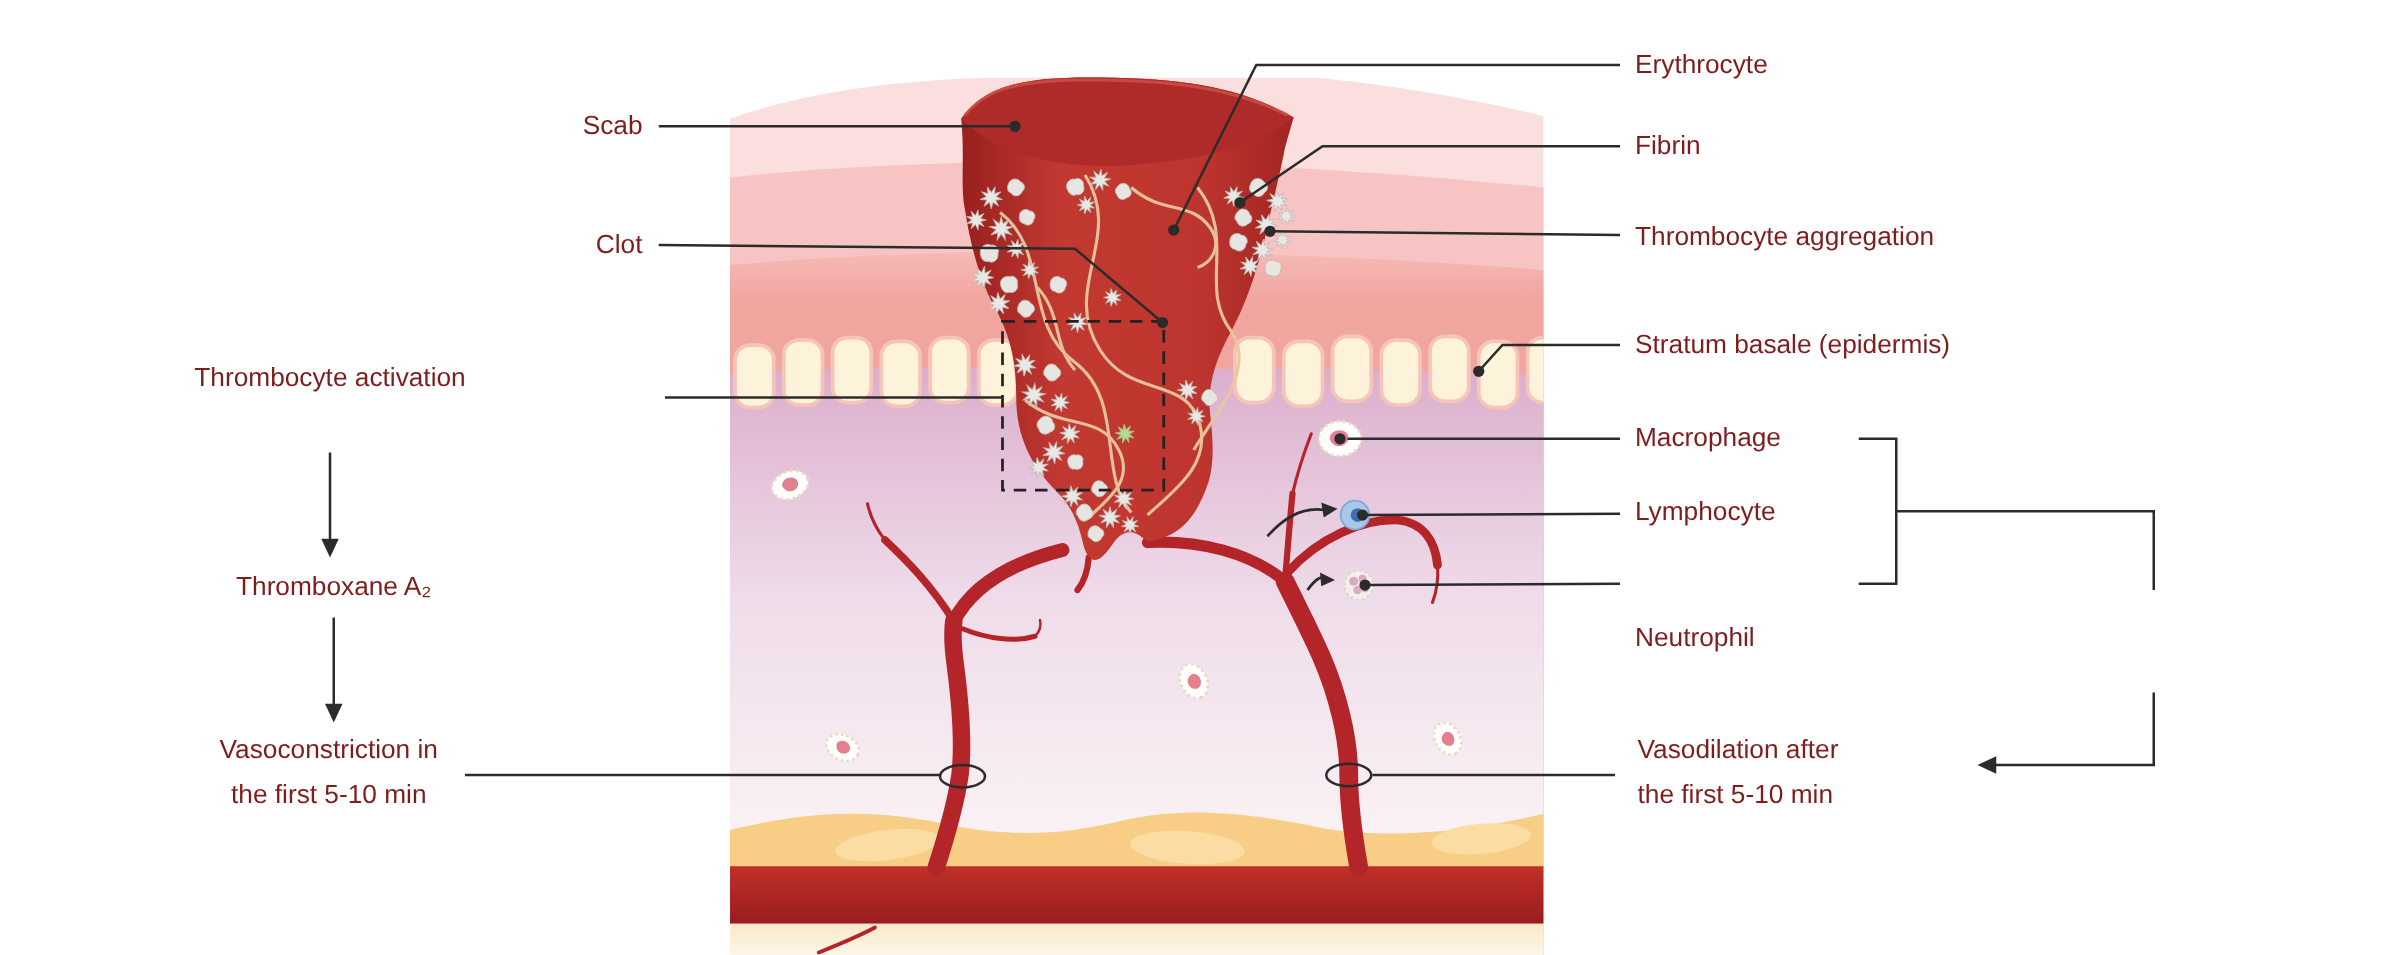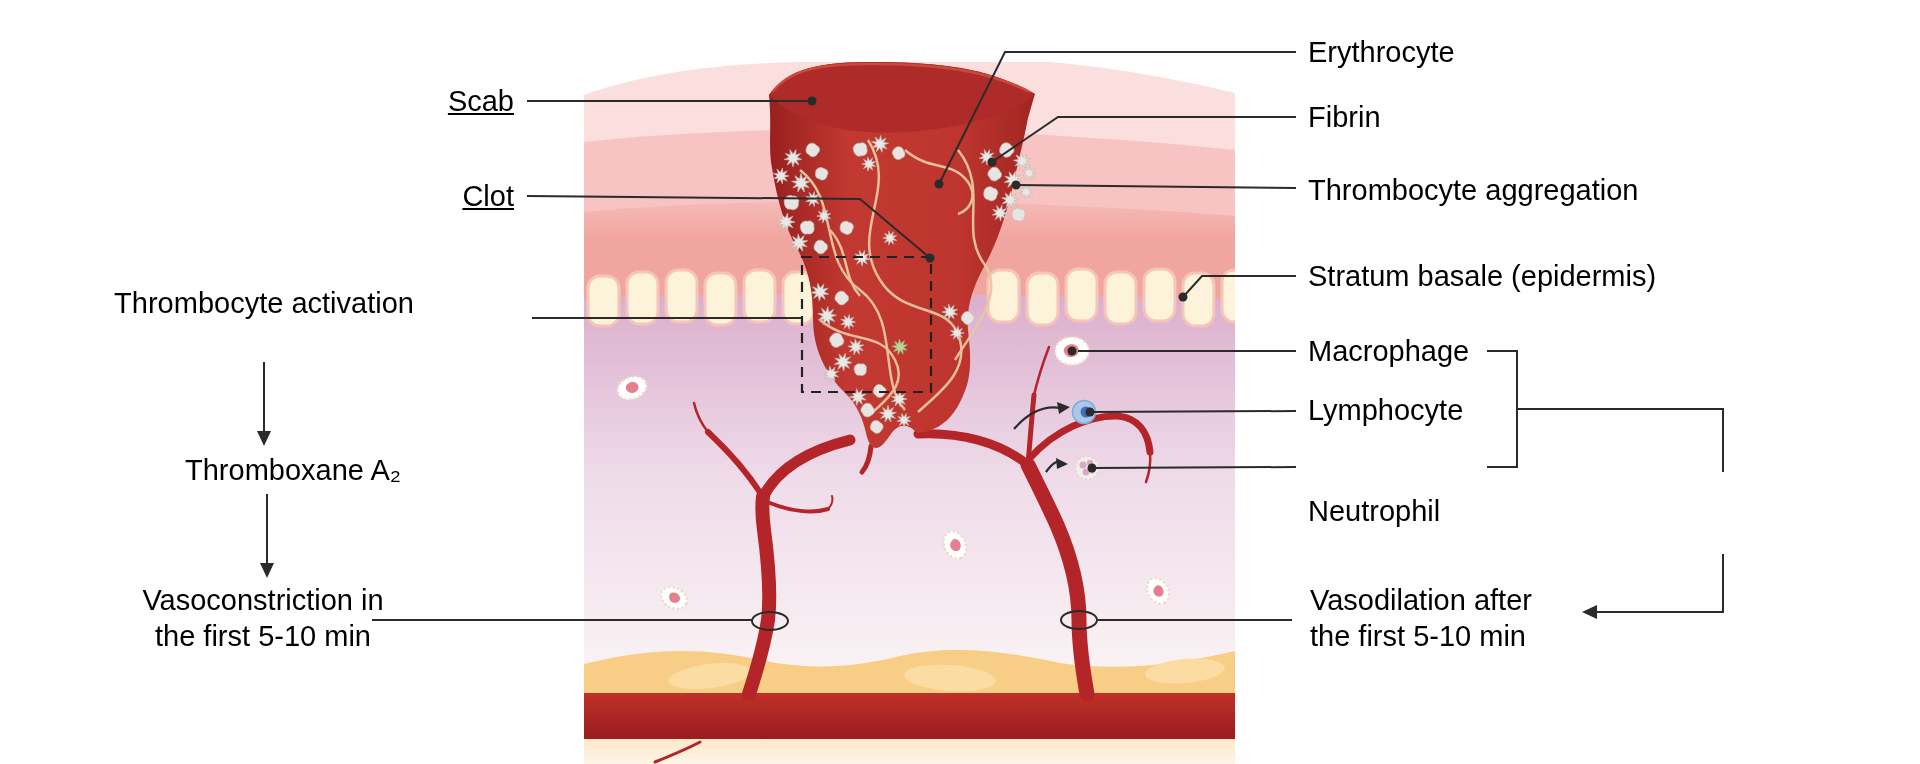--- a/index.html
+++ b/index.html
@@ -1,21 +1,21 @@
 <!DOCTYPE html>
 <html><head>
 <meta charset="utf-8">
 <style>
   html,body{margin:0;padding:0;background:#ffffff;}
   #stage{position:relative;width:1920px;height:764px;background:#ffffff;overflow:hidden;
          font-family:"Liberation Sans",sans-serif;}
   #scene{position:absolute;left:0;top:0;}
-  .label{position:absolute;font-size:29px;color:#000000;line-height:36px;white-space:nowrap;}
+  .label{position:absolute;font-size:21px;color:#7f1d1d;line-height:36px;white-space:nowrap;}
   .center{transform:translateX(-50%);text-align:center;}
-  .rightal{text-align:right;text-decoration:underline;}
+  .rightal{text-align:right;}
 </style>
 </head>
 <body>
 
 <div id="stage">
 
   <svg id="scene" width="1920" height="764" viewBox="0 0 1920 764">
     <defs>
       <clipPath id="skinClip">
         <path d="M584,95 C650,72 720,64 800,62 L1050,62 C1120,68 1190,82 1235,93 L1235,764 L584,764 Z"></path>
@@ -255,21 +255,21 @@
     </g>
   </svg>
 
   <div class="label rightal" style="right:1406px;top:83px;">Scab</div>
   <div class="label rightal" style="right:1406px;top:178px;">Clot</div>
 
   <div class="label center" style="left:264px;top:285px;">
     <div>Thrombocyte activation</div>
   </div>
 
-  <div class="label center" style="left:267px;top:452px;margin-left:26px;">Thromboxane A₂</div>
+  <div class="label center" style="left:267px;top:452px;">Thromboxane A₂</div>
 
   <div class="label center" style="left:263px;top:582px;">
     <div>Vasoconstriction in</div>
     <div>the first 5-10 min</div>
   </div>
 
   <div class="label" style="left:1308px;top:34px;">Erythrocyte</div>
   <div class="label" style="left:1308px;top:99px;">Fibrin</div>
   <div class="label" style="left:1308px;top:172px;">Thrombocyte aggregation</div>
   <div class="label" style="left:1308px;top:258px;">Stratum basale (epidermis)</div>

